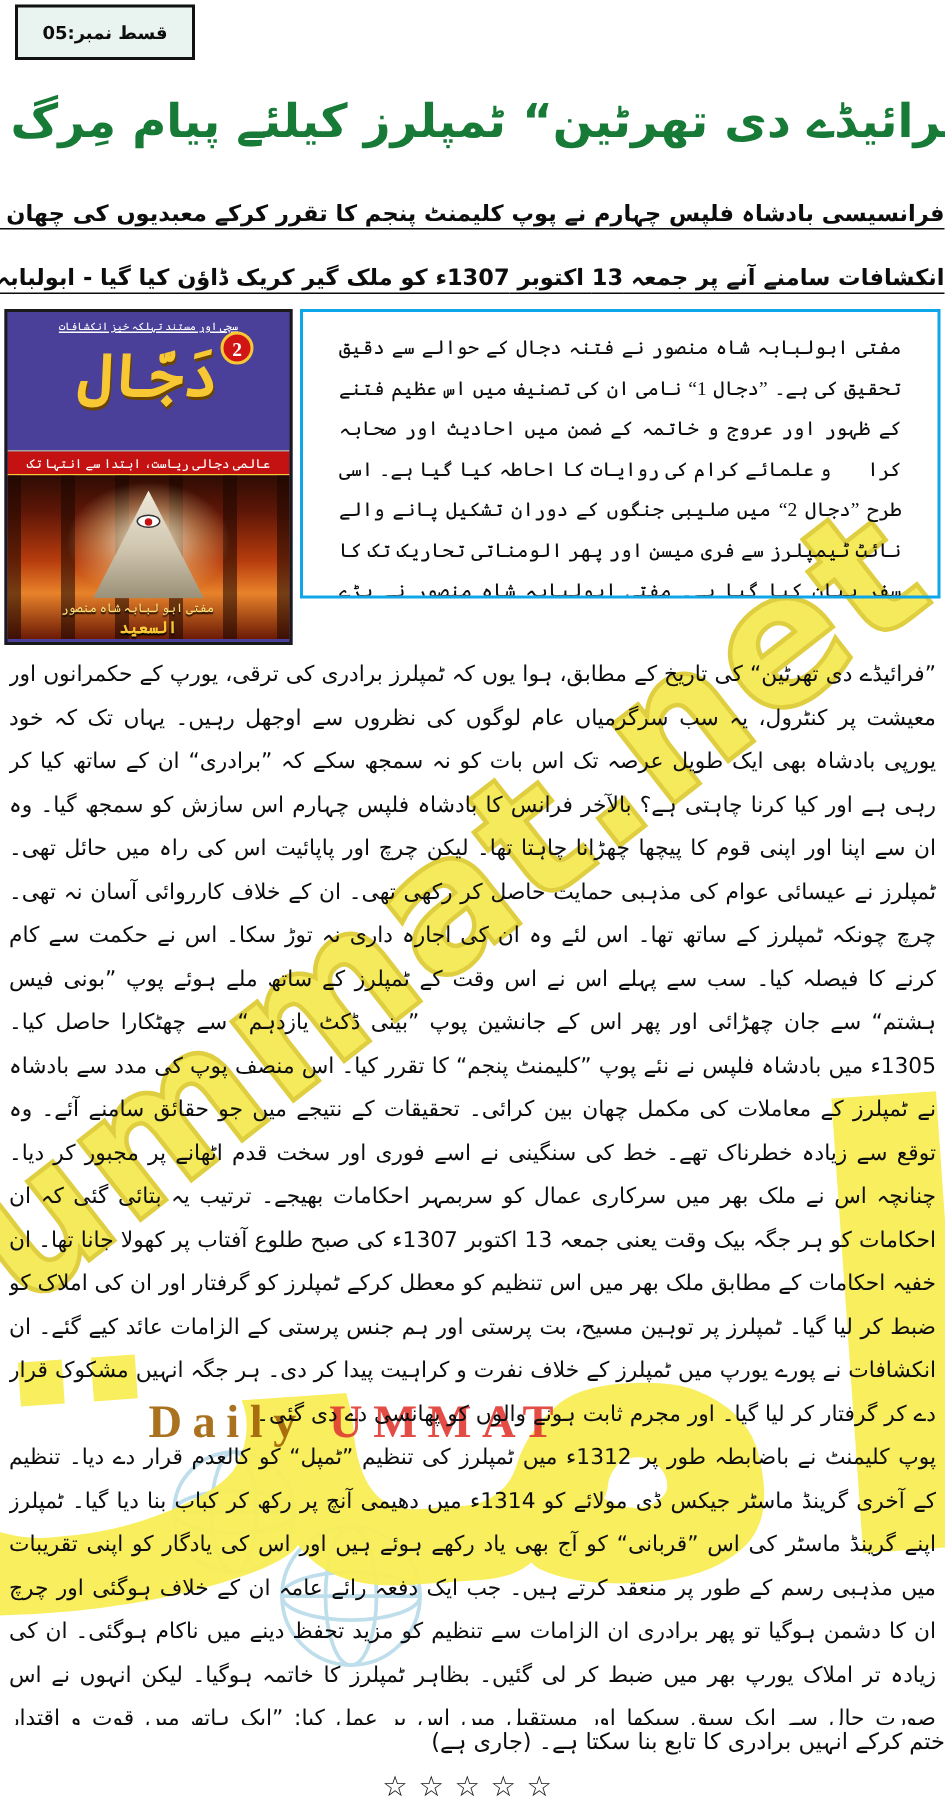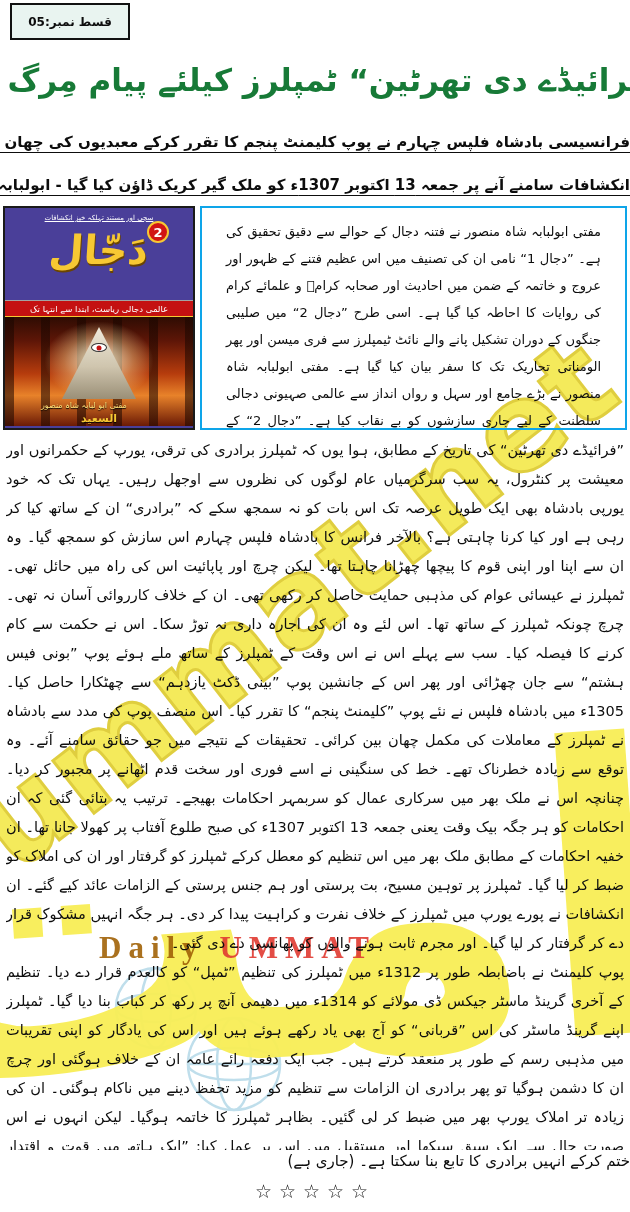--- a/index.html
+++ b/index.html
@@ -48,21 +48,21 @@
   .subhead{
     left:0; top:120px; width:630px; height:86px; overflow:hidden;
     display:flex; flex-direction:column; justify-content:space-around;
     text-align:center; direction:rtl;
   }
   .subhead div{
     font-size:15px; font-weight:bold; white-space:nowrap;
     text-decoration:underline; text-underline-offset:5px;
   }
   .media-row{
-    left:3px; top:206px; width:624px; height:224px; display:flex; gap:5px;
+    left:3px; top:206px; width:624px; height:193px; display:flex; gap:5px;font-family:Liberation Serif, serif;
   }
   
   .book{
     position:relative; width:192px; height:224px; border:2px solid #1a1a1a;
     background:#4a3f99; overflow:hidden; flex:none;
   }
   .book-top{ position:relative; height:92px; background:#4a3f99; text-align:center; }
   .book-tag{
     color:#fff; font-size:7px; line-height:10px; padding-top:5px;
     direction:rtl; text-decoration:underline;

